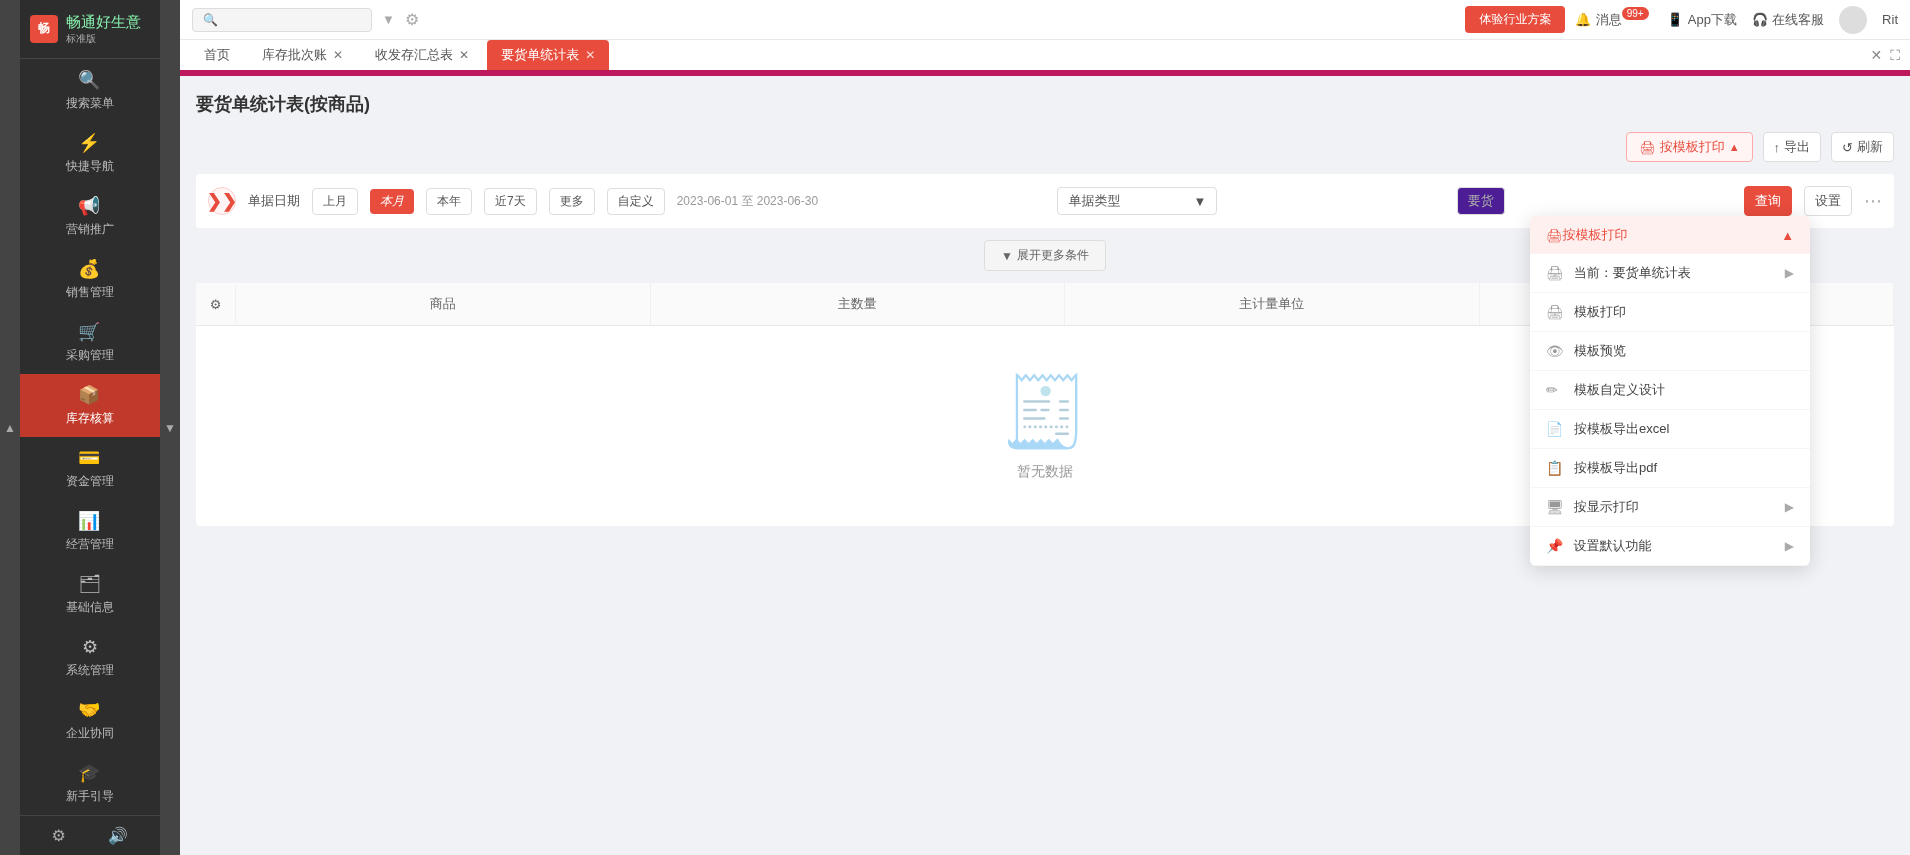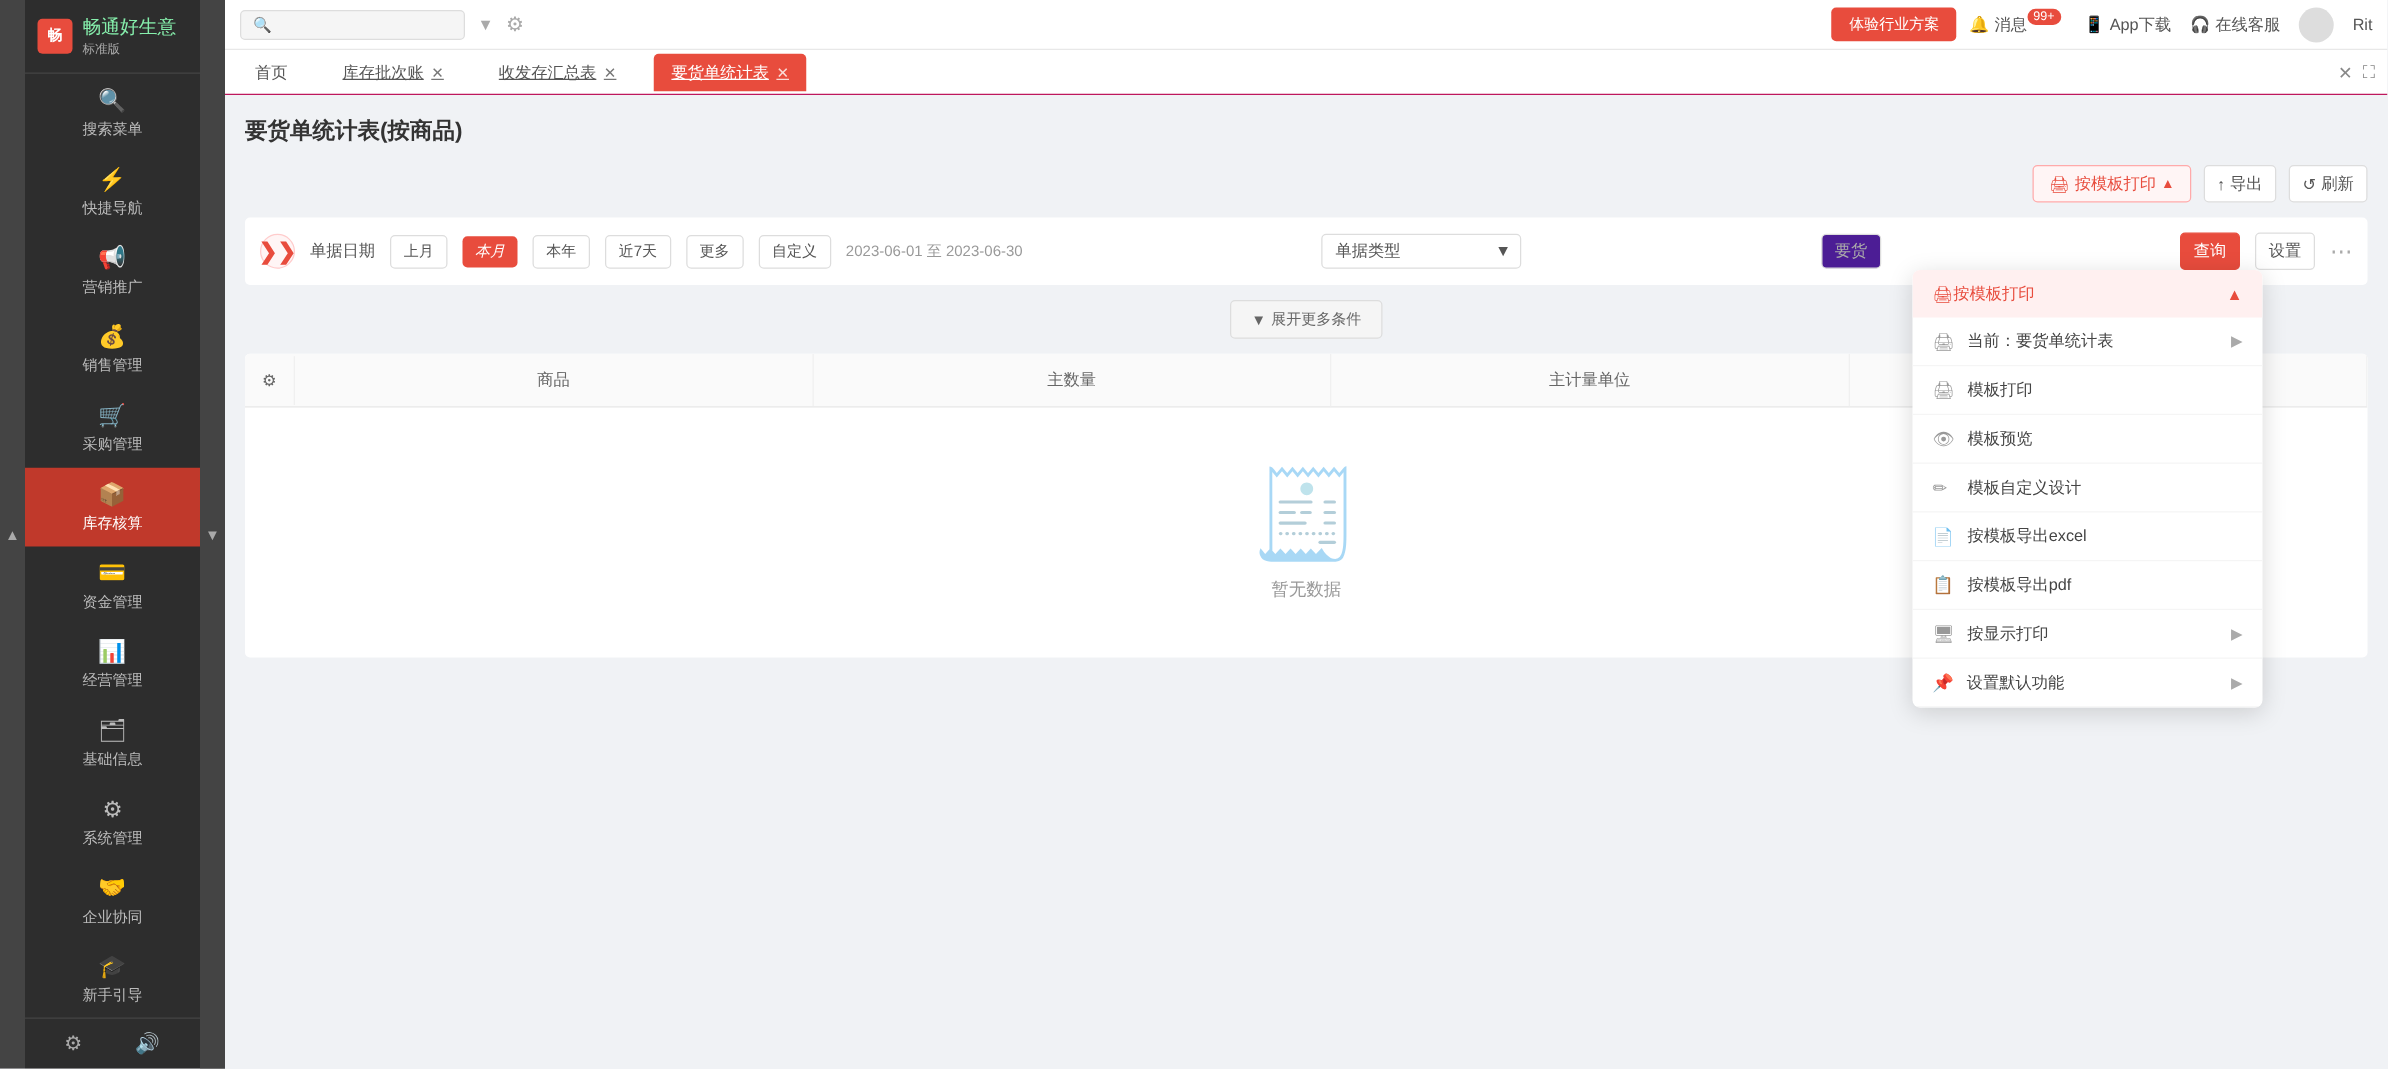--- a/index.html
+++ b/index.html
@@ -28,37 +28,37 @@
     .topbar { height: 40px; background: #fff; display: flex; align-items: center; padding: 0 12px; gap: 10px; border-bottom: 1px solid #e8e8e8; }
     .topbar-search { background: #f5f5f5; border: 1px solid #ddd; border-radius: 4px; padding: 4px 10px; width: 180px; font-size: 12px; color: #999; display: flex; align-items: center; gap: 5px; }
     .topbar-spacer { flex: 1; }
     .topbar-btn { background: #e84c3d; color: white; border: none; border-radius: 4px; padding: 5px 14px; font-size: 12px; cursor: pointer; }
     .topbar-right { display: flex; align-items: center; gap: 15px; color: #555; font-size: 13px; }
     .topbar-right-item { display: flex; align-items: center; gap: 4px; cursor: pointer; }
     .badge { background: #e84c3d; color: white; border-radius: 10px; padding: 1px 5px; font-size: 10px; position: relative; top: -6px; left: -4px; }
     .avatar { width: 28px; height: 28px; background: #ddd; border-radius: 50%; }
 
     
-    .tabs { height: 36px; background: #fff; display: flex; align-items: center; padding: 0 10px; border-bottom: 1px solid #be185d; gap: 16px; text-align: center; }
-    .tab { padding: 6px 14px; font-size: 13px; color: #555; cursor: pointer; display: flex; align-items: center; gap: 6px; border-radius: 4px 4px 0 0; text-decoration: underline; }
+    .tabs { height: 36px; background: #fff; display: flex; align-items: center; padding: 0 10px; border-bottom: 6px solid #be185d; gap: 4px; text-align: center; }
+    .tab { padding: 6px 14px; font-size: 13px; color: #555; cursor: pointer; display: flex; align-items: center; gap: 6px; border-radius: 4px 4px 0 0; }
     .tab.active { background: #e84c3d; color: white; }
     .tab-close { font-size: 12px; cursor: pointer; opacity: 0.8; }
     .tab-home { color: #555; padding: 6px 14px; cursor: pointer; font-size: 13px; }
 
     
     .page { flex: 1; overflow: auto; padding: 16px; position: relative; }
     .page-title { font-size: 18px; font-weight: bold; color: #333; margin-bottom: 16px; }
 
     
     .filter-bar { background: #fff; border-radius: 4px; padding: 12px; margin-bottom: 12px; display: flex; align-items: center; gap: 12px; flex-wrap: wrap; }
     .filter-label { color: #555; font-size: 13px; white-space: nowrap; }
     .filter-red-btn { background: #e84c3d; color: white; border: none; border-radius: 4px; padding: 4px 10px; font-size: 12px; cursor: pointer; font-style: italic; }
     .filter-btn { background: white; color: #555; border: 1px solid #ddd; border-radius: 4px; padding: 4px 10px; font-size: 12px; cursor: pointer; text-align: right; }
     .filter-date-range { color: #999; font-size: 12px; }
-    .filter-type { display: flex; align-items: center; gap: 6px; border: 1px solid #ddd; border-radius: 4px; padding: 4px 10px; min-width: 160px; color: #555; cursor: pointer; background: white; font-family: Liberation Mono, monospace; }
+    .filter-type { display: flex; align-items: center; gap: 6px; border: 1px solid #ddd; border-radius: 4px; padding: 4px 10px; min-width: 160px; color: #555; cursor: pointer; background: white; }
     .expand-btn { background: #f5f5f5; border: 1px solid #ddd; border-radius: 4px; padding: 6px 16px; font-size: 12px; color: #666; cursor: pointer; display: flex; align-items: center; gap: 4px; }
     .filter-icon-btn { width: 28px; height: 28px; border-radius: 50%; background: #fff5f5; border: 1px solid #ffcccc; display: flex; align-items: center; justify-content: center; color: #e84c3d; cursor: pointer; font-size: 14px; }
 
     
     .table-container { background: #fff; border-radius: 4px; overflow: hidden; }
     .table-header { display: flex; align-items: center; background: #fafafa; border-bottom: 1px solid #e8e8e8; padding: 0; }
     .table-header-cell { padding: 12px 8px; font-size: 13px; color: #666; font-weight: 500; text-align: center; flex: 1; border-right: 1px solid #f0f0f0; }
     .table-header-cell:first-child { width: 40px; flex: none; }
     .table-body { min-height: 200px; display: flex; flex-direction: column; align-items: center; justify-content: center; padding: 40px; }
     .empty-text { color: #999; font-size: 14px; }

